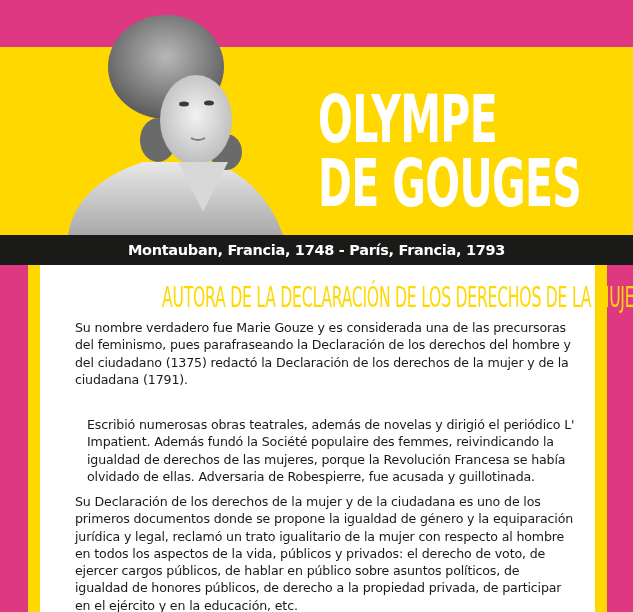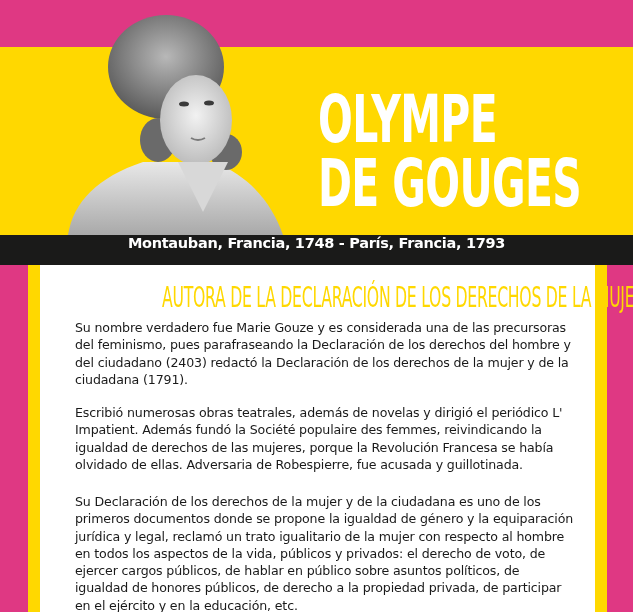--- a/index.html
+++ b/index.html
@@ -1,21 +1,21 @@
 <!DOCTYPE html>
 <html><head>
 <meta charset="utf-8">
 <style>
   html, body { margin:0; padding:0; }
   body { width:633px; height:612px; overflow:hidden; position:relative; background:#df3883; font-family:"DejaVu Sans", sans-serif; }
   .pink-top { position:absolute; left:0; top:0; width:633px; height:47px; background:#df3883; }
   .yellow-band { position:absolute; left:0; top:47px; width:633px; height:188px; background:#ffd800; }
   .portrait { position:absolute; left:68px; top:12px; width:215px; height:223px; }
   .title { position:absolute; left:318px; top:88px; color:#fff; font-family:"DejaVu Sans", sans-serif; font-weight:bold; font-size:66px; line-height:64px; letter-spacing:-1px; transform:scaleX(0.62); transform-origin:left top; white-space:nowrap; }
-  .black-bar { position:absolute; left:0; top:235px; width:633px; height:30px; background:#1a1a19; display:flex; justify-content:center; }
+  .black-bar { position:absolute; left:0; top:235px; width:633px; height:30px; background:#1a1a19; display:flex; align-items:center; justify-content:center; }
   .black-bar span { color:#fff; font-weight:bold; font-size:14.5px; letter-spacing:-0.3px; }
   .pink-left { position:absolute; left:0; top:265px; width:28px; height:347px; background:#df3883; }
   .yellow-left { position:absolute; left:28px; top:265px; width:12px; height:347px; background:#ffd800; }
   .yellow-right { position:absolute; left:595px; top:265px; width:12px; height:347px; background:#ffd800; }
   .pink-right { position:absolute; left:607px; top:265px; width:26px; height:347px; background:#df3883; }
   .content { position:absolute; left:40px; top:265px; width:555px; height:347px; background:#fff; }
   .subtitle { position:absolute; left:0; top:18px; width:555px; text-align:center; color:#ffd800; font-size:28px; line-height:30px; transform:scaleX(0.56); transform-origin:center top; white-space:nowrap; font-family:"DejaVu Sans", sans-serif; letter-spacing:-0.5px; }
   .para { position:absolute; left:35px; width:500px; color:#1a1a1a; font-size:12.6px; line-height:17.3px; letter-spacing:-0.15px; font-family:"DejaVu Sans", sans-serif; }
   .p1 { top:54px; }
   .p2 { top:139px; }
@@ -62,16 +62,16 @@
   <span>Montauban, Francia, 1748 - París, Francia, 1793</span>
 </div>
 
 <div class="pink-left"></div>
 <div class="yellow-left"></div>
 <div class="yellow-right"></div>
 <div class="pink-right"></div>
 
 <div class="content">
   <div class="subtitle">AUTORA DE LA DECLARACIÓN DE LOS DERECHOS DE LA MUJER</div>
-  <p class="para p1" style="margin:0">Su nombre verdadero fue Marie Gouze y es considerada una de las precursoras del feminismo, pues parafraseando la Declaración de los derechos del hombre y del ciudadano (2403) redactó la Declaración de los derechos de la mujer y de la ciudadana (1791).</p>
-  <p class="para p2" style="margin:0">Escribió numerosas obras teatrales, además de novelas y dirigió el periódico L' Impatient. Además fundó la Société populaire des femmes, reivindicando la igualdad de derechos de las mujeres, porque la Revolución Francesa se había olvidado de ellas. Adversaria de Robespierre, fue acusada y guillotinada.</p>
+  <p class="para p1" style="margin:0">Su nombre verdadero fue Marie Gouze y es considerada una de las precursoras del feminismo, pues parafraseando la Declaración de los derechos del hombre y del ciudadano (1375) redactó la Declaración de los derechos de la mujer y de la ciudadana (1791).</p>
+  <p class="para p2" style="margin:12px">Escribió numerosas obras teatrales, además de novelas y dirigió el periódico L' Impatient. Además fundó la Société populaire des femmes, reivindicando la igualdad de derechos de las mujeres, porque la Revolución Francesa se había olvidado de ellas. Adversaria de Robespierre, fue acusada y guillotinada.</p>
   <p class="para p3" style="margin:0">Su Declaración de los derechos de la mujer y de la ciudadana es uno de los primeros documentos donde se propone la igualdad de género y la equiparación jurídica y legal, reclamó un trato igualitario de la mujer con respecto al hombre en todos los aspectos de la vida, públicos y privados: el derecho de voto, de ejercer cargos públicos, de hablar en público sobre asuntos políticos, de igualdad de honores públicos, de derecho a la propiedad privada, de participar en el ejército y en la educación, etc.</p>
 </div>
 
 </body></html>

